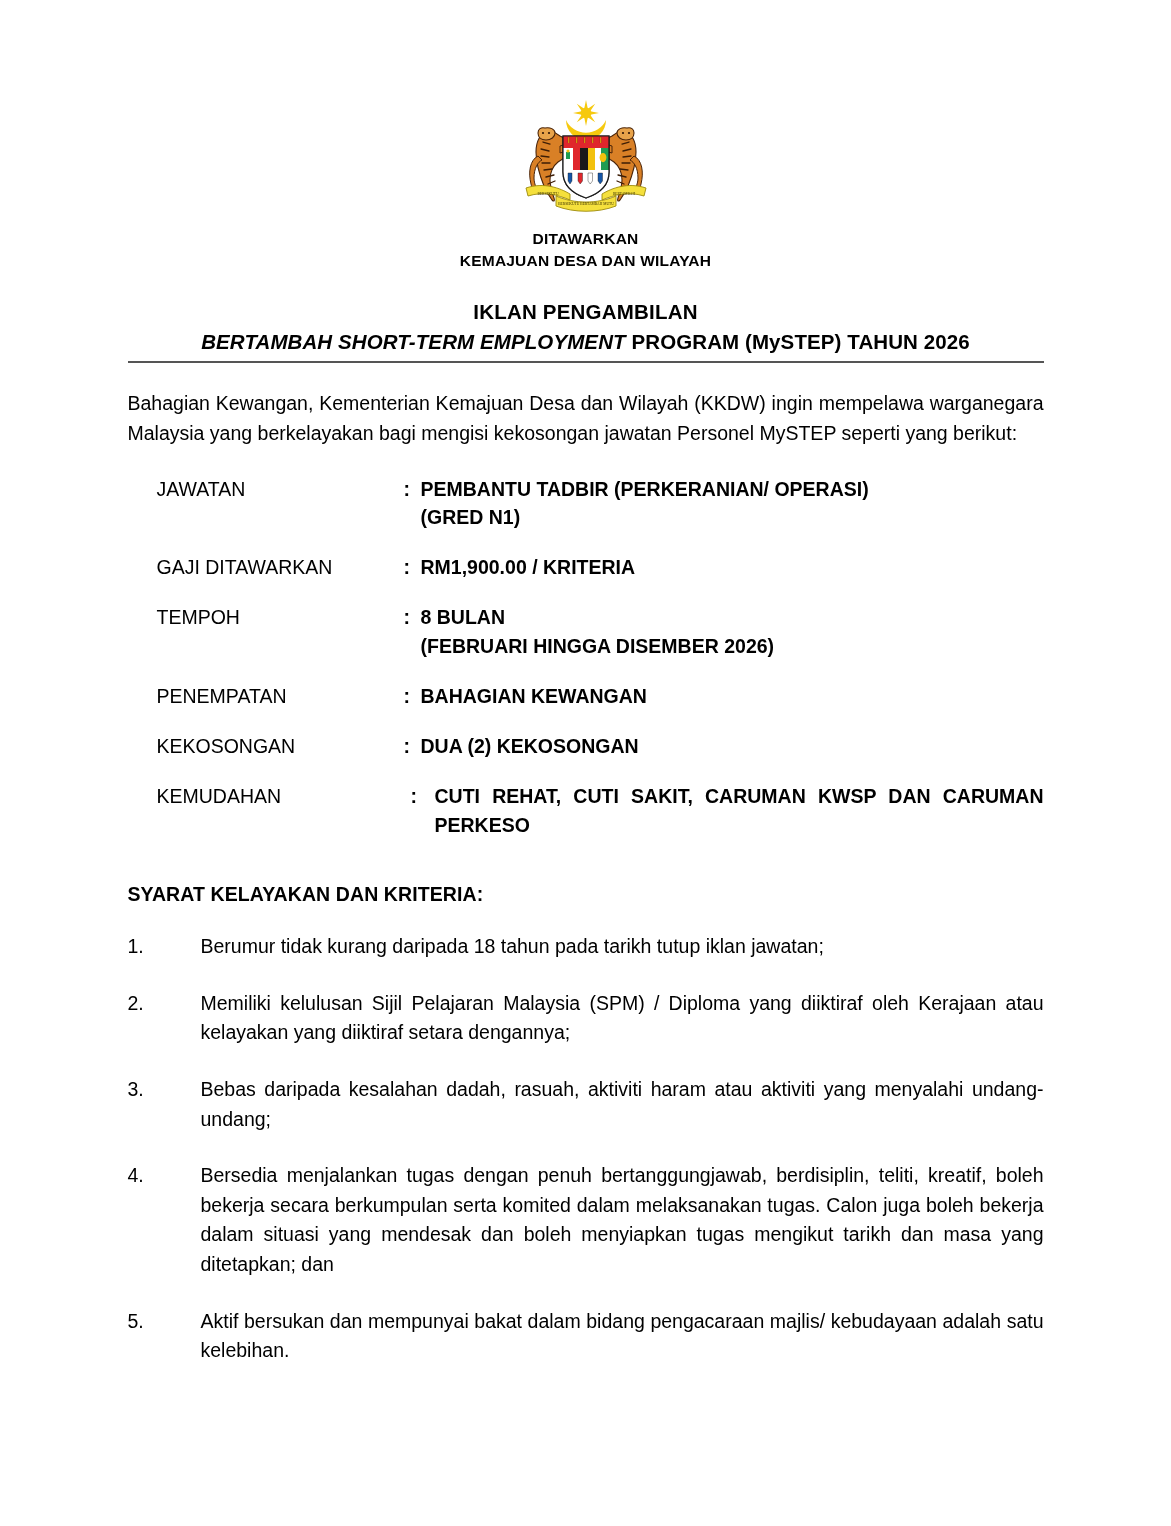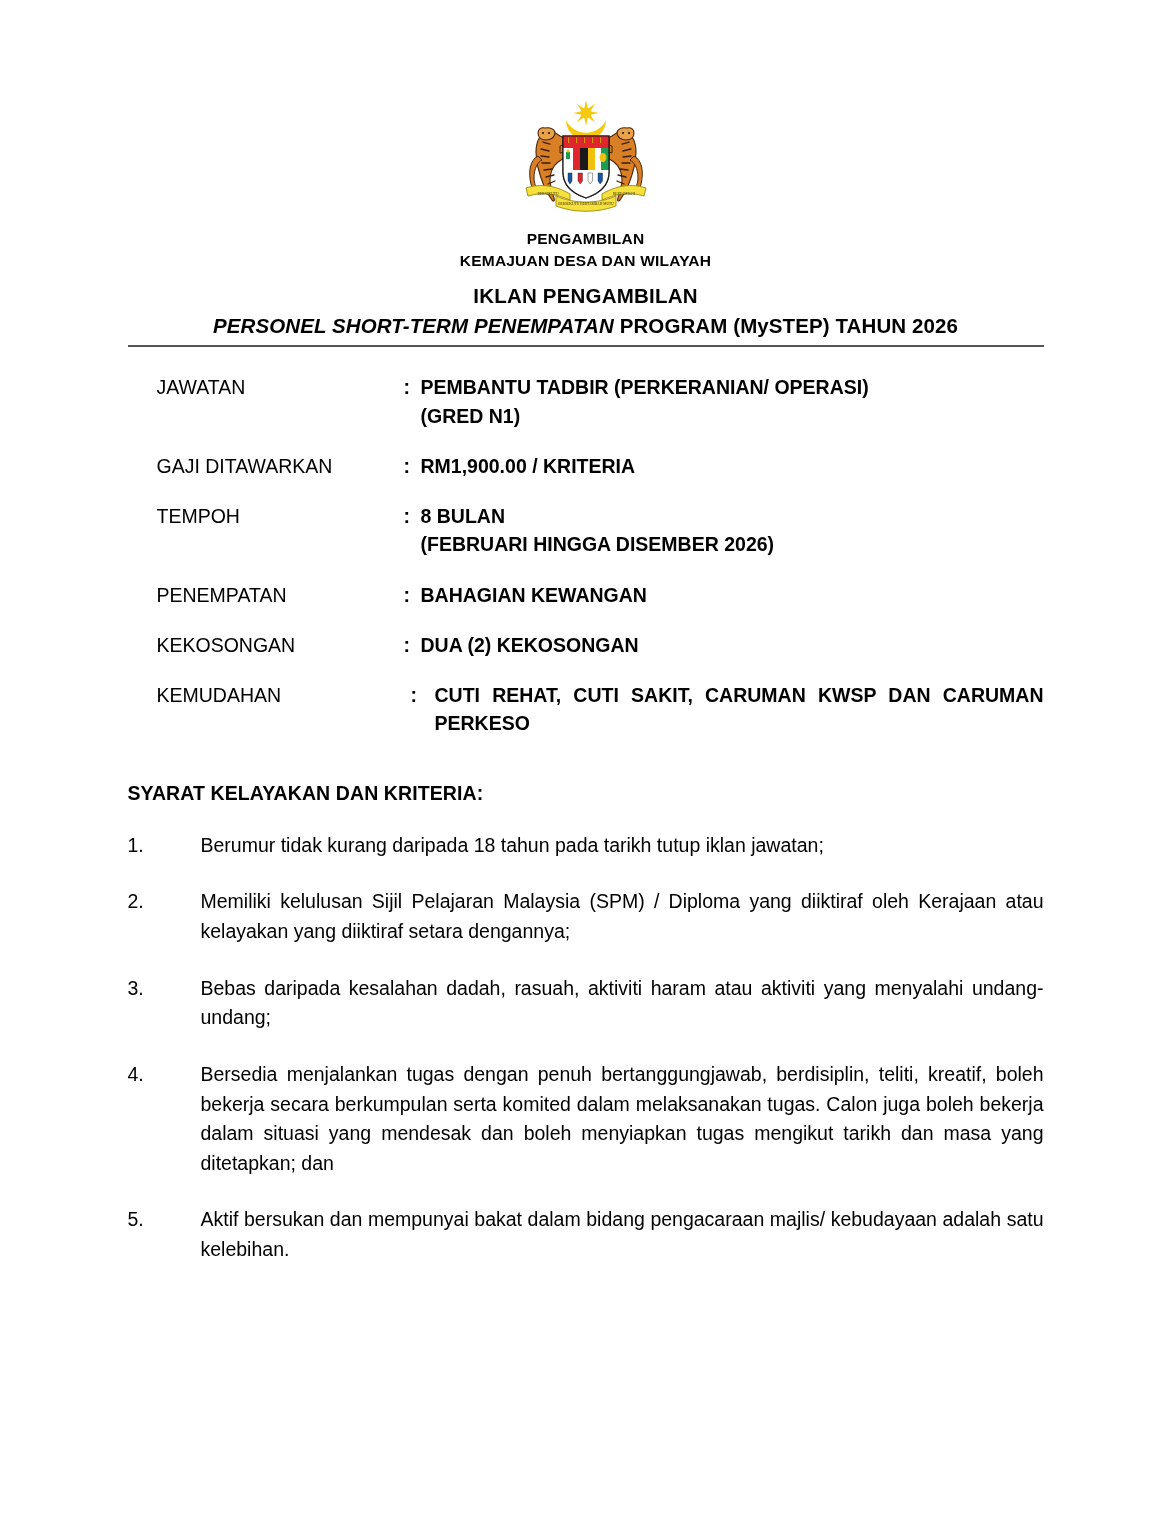--- a/index.html
+++ b/index.html
@@ -42,21 +42,21 @@
     font-size: 15.5px;
     font-weight: bold;
     line-height: 1.42;
     letter-spacing: 0.2px;
     text-align: center;
   }
   .ministry-name .ln2 { display: block; }
 
   
   .title-block {
-    margin: 10px auto 0 auto;
+    margin: 26px auto 0 auto;
     width: 916px;
     text-align: center;
     border-bottom: 2px solid #555;
     padding-bottom: 5px;
   }
   .title-line1 {
     font-size: 20.5px;
     font-weight: bold;
     letter-spacing: 0.2px;
     line-height: 1.35;
@@ -268,32 +268,33 @@
         <path d="M56,100 C74,108 98,108 116,100 L116,110 C98,117 74,117 56,110 Z" fill="#f5e03c" stroke="#9c8a0c" stroke-width="0.9"></path>
         <g fill="#3a3000" font-size="3.6" font-family="'Liberation Serif', serif" text-anchor="middle">
           <text x="48" y="99">BERSEKUTU</text>
           <text x="124" y="99">BERTAMBAH</text>
           <text x="86" y="109">BERSEKUTU BERTAMBAH MUTU</text>
         </g>
       </g>
     </svg>
 
     <div class="ministry-name">
-      <span>PENGAMBILAN</span>
+      <span>DITAWARKAN</span>
       <span class="ln2">KEMAJUAN DESA DAN WILAYAH</span>
     </div>
   </div>
 
   <div class="title-block">
     <div class="title-line1">IKLAN PENGAMBILAN</div>
-    <div class="title-line2"><span class="ital">PERSONEL SHORT-TERM PENEMPATAN</span><span> PROGRAM (MySTEP) TAHUN 2026</span></div>
+    <div class="title-line2"><span class="ital">BERTAMBAH SHORT-TERM EMPLOYMENT</span><span> PROGRAM (MySTEP) TAHUN 2026</span></div>
   </div>
 
   <div class="content">
 
+    <p class="intro">Bahagian Kewangan, Kementerian Kemajuan Desa dan Wilayah (KKDW) ingin mempelawa warganegara Malaysia yang berkelayakan bagi mengisi kekosongan jawatan Personel MySTEP seperti yang berikut:</p>
 
     <div class="details">
 
       <div class="detail-row">
         <div class="detail-label">JAWATAN</div>
         <div class="detail-colon">:</div>
         <div class="detail-value">
           <span>PEMBANTU TADBIR (PERKERANIAN/ OPERASI)</span>
           <span class="sub">(GRED N1)</span>
         </div>

